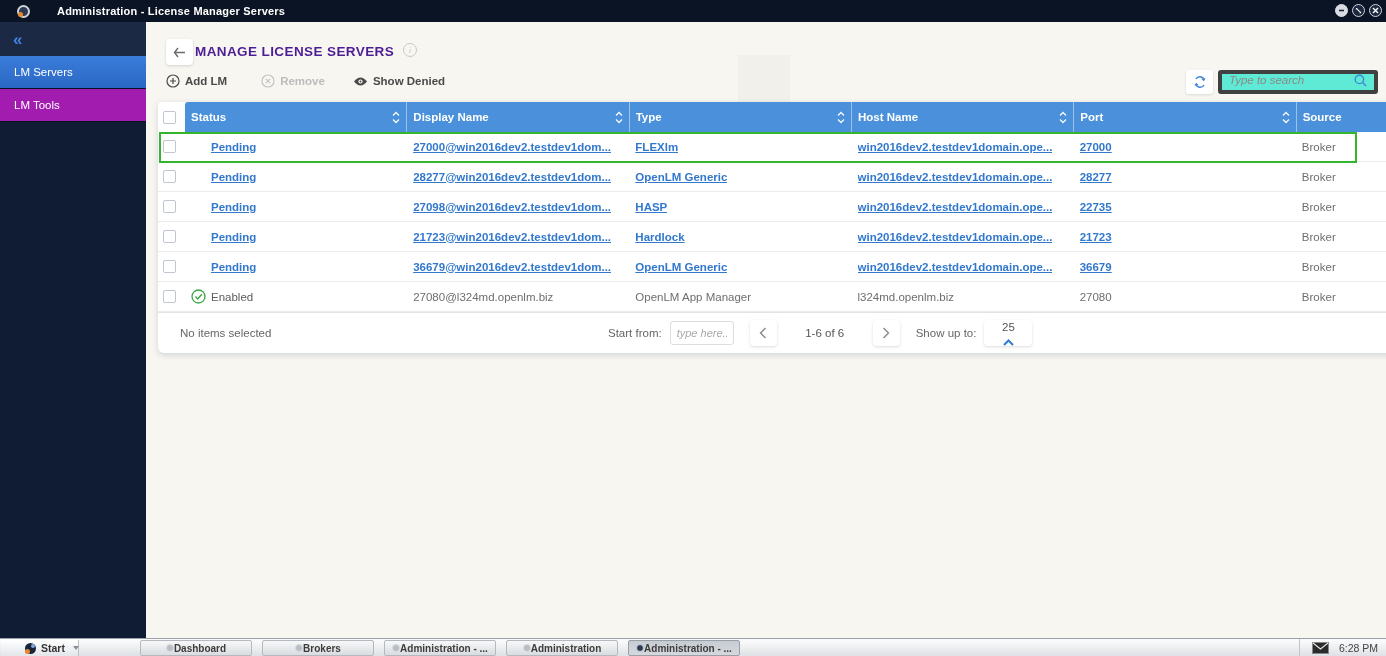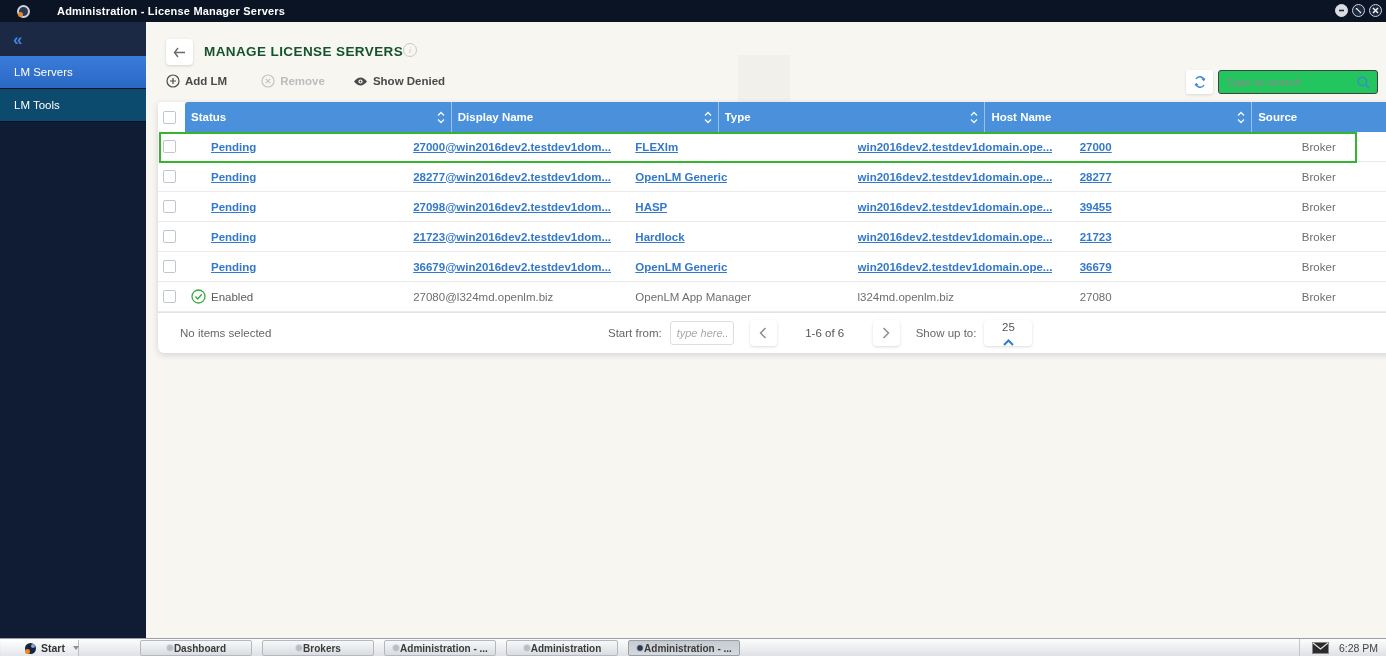--- a/index.html
+++ b/index.html
@@ -13,40 +13,40 @@
   .titlebar-title { color:#ffffff; font-size:11px; font-weight:bold; margin-left:27px; letter-spacing:.2px; }
   .winbtns { position:absolute; right:4px; top:4px; display:flex; gap:4px; }
   .winbtn { width:13px; height:13px; border-radius:50%; background:#1c2940; border:1px solid #cfd4db; color:#fff; display:flex; align-items:center; justify-content:center; }
   .winbtn.light { background:#d9dde3; border-color:#d9dde3; color:#17243a; }
   .winbtn svg { display:block; }
 
   
   .sidebar { position:absolute; left:0; top:22px; width:146px; height:616px; background:#0f1c33; }
   .sidebar-top { height:34px; background:#1b2945; display:flex; align-items:center; }
   .collapse-icon { color:#3f86e0; font-size:17px; font-weight:bold; margin-left:13px; line-height:1; }
-  .nav-item { height:33px; display:flex; align-items:center; padding-left:14px; color:#ffffff; font-size:11.5px; border-bottom:1px solid #081223; background:#0c4a6e; cursor:default; }
+  .nav-item { height:33px; display:flex; align-items:center; padding-left:14px; color:#ffffff; font-size:11.5px; border-bottom:1px solid #081223; background:#a21caf; cursor:default; }
   .nav-item.active { background:linear-gradient(#3a7cd9,#2b68c6); border-bottom:1px solid #081223; }
 
   
   .main { position:absolute; left:146px; top:22px; width:1240px; height:616px; background:#f8f6f1; }
   .ghost-rect { position:absolute; left:592px; top:33px; width:52px; height:47px; background:#f2f0eb; }
 
   .back-btn { position:absolute; left:20px; top:17px; width:27px; height:26px; background:#ffffff; border-radius:4px; box-shadow:0 1px 3px rgba(0,0,0,.15); color:#6b6b6b; font-size:15px; display:flex; align-items:center; justify-content:center; }
-  .page-title { position:absolute; left:58px; top:22px; font-size:13.5px; font-weight:600; color:#14532d; letter-spacing:.4px; }
+  .page-title { position:absolute; left:49px; top:22px; font-size:13.5px; font-weight:600; color:#4c1d95; letter-spacing:.4px; }
   .info-icon { position:absolute; left:257px; top:21px; width:14px; height:14px; border:1px solid #c9c9c9; border-radius:50%; color:#c9c9c9; font-size:9px; font-style:italic; font-family:"Liberation Serif", serif; display:flex; align-items:center; justify-content:center; }
 
   .toolbar { position:absolute; left:20px; top:52px; display:flex; align-items:center; }
   .tool { display:flex; align-items:center; gap:5px; font-size:11.5px; color:#4a4a4a; font-weight:600; }
   .tool svg { display:block; }
   .tool.disabled { color:#bcbcbc; }
   .tool-addlm { margin-right:34px; }
   .tool-remove { margin-right:28px; }
 
   .refresh-btn { position:absolute; left:1040px; top:48px; width:27px; height:24px; background:#fff; border-radius:3px; box-shadow:0 1px 3px rgba(0,0,0,.12); display:flex; align-items:center; justify-content:center; }
-  .search-box { position:absolute; left:1072px; top:48px; width:160px; height:24px; background:#22c55e; border:1px solid #404040; border-radius:3px; display:flex; align-items:center; padding:0 7px; }
+  .search-box { position:absolute; left:1072px; top:48px; width:160px; height:24px; background:#5eead4; border:4px solid #404040; border-radius:3px; display:flex; align-items:flex-start; padding:0 7px; }
   .search-box input { border:none; outline:none; flex:1; font-size:11.5px; font-style:italic; color:#555; font-family:"Liberation Sans",sans-serif; background:transparent; min-width:0; }
   .search-box input::placeholder { color:#8a8a8a; }
 
   
   .card { position:absolute; left:12px; top:80px; width:1384px; height:251px; background:#ffffff; border-radius:4px 4px 6px 6px; box-shadow:0 2px 6px rgba(40,60,110,.18); }
 
   .thead { display:flex; height:30px; }
   .th-check { width:27px; display:flex; align-items:center; justify-content:flex-start; padding-left:5px; }
   .th-blue { flex:1; background:#4a90da; border-radius:3px 0 0 0; display:flex; }
   .th { flex:1; display:flex; align-items:center; color:#fff; font-size:11.5px; font-weight:bold; padding:0 6px; border-right:1px solid rgba(255,255,255,.45); overflow:hidden; white-space:nowrap; }
@@ -216,20 +216,27 @@
             </svg>
         </div>
         <div class="th">
           <span class="label">Host Name</span>
           <svg class="sort-icon" width="8" height="13" viewBox="0 0 8 13">
               <path d="M1 4.5 L4 1.5 L7 4.5" stroke="#fff" stroke-width="1.3" fill="none"></path>
               <path d="M1 8.5 L4 11.5 L7 8.5" stroke="#fff" stroke-width="1.3" fill="none"></path>
             </svg>
         </div>
         <div class="th">
+          <span class="label">Port</span>
+          <svg class="sort-icon" width="8" height="13" viewBox="0 0 8 13">
+              <path d="M1 4.5 L4 1.5 L7 4.5" stroke="#fff" stroke-width="1.3" fill="none"></path>
+              <path d="M1 8.5 L4 11.5 L7 8.5" stroke="#fff" stroke-width="1.3" fill="none"></path>
+            </svg>
+        </div>
+        <div class="th">
           <span class="label">Source</span>
           <svg class="sort-icon" width="8" height="13" viewBox="0 0 8 13">
               <path d="M1 4.5 L4 1.5 L7 4.5" stroke="#fff" stroke-width="1.3" fill="none"></path>
               <path d="M1 8.5 L4 11.5 L7 8.5" stroke="#fff" stroke-width="1.3" fill="none"></path>
             </svg>
         </div>
       </div>
       <div class="th-gap"></div>
       <div class="th-menu">
           <i></i>
@@ -301,21 +308,21 @@
       <div class="td">
           <span class="lnk">27098@win2016dev2.testdev1dom...</span>
         </div>
       <div class="td">
           <span class="lnk">HASP</span>
         </div>
       <div class="td">
           <span class="lnk">win2016dev2.testdev1domain.ope...</span>
         </div>
       <div class="td">
-          <span class="lnk">39455</span>
+          <span class="lnk">22735</span>
         </div>
       <div class="td">
           <span class="plain">Broker</span>
         </div>
       <div class="td-end"></div>
     </div>
 
     <div class="trow">
       <div class="td-check">
           <div class="checkbox"></div>

